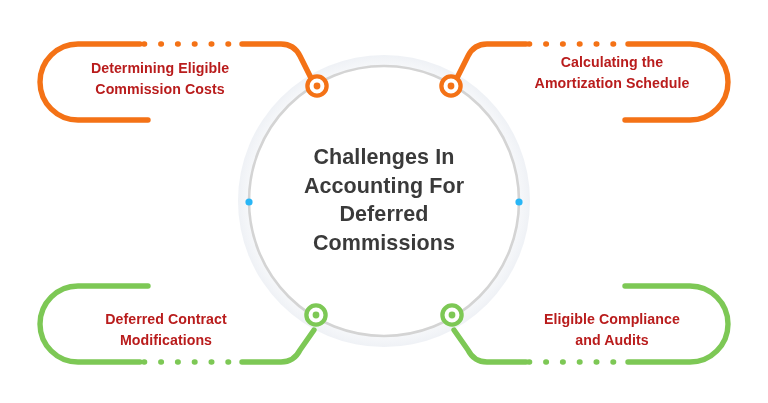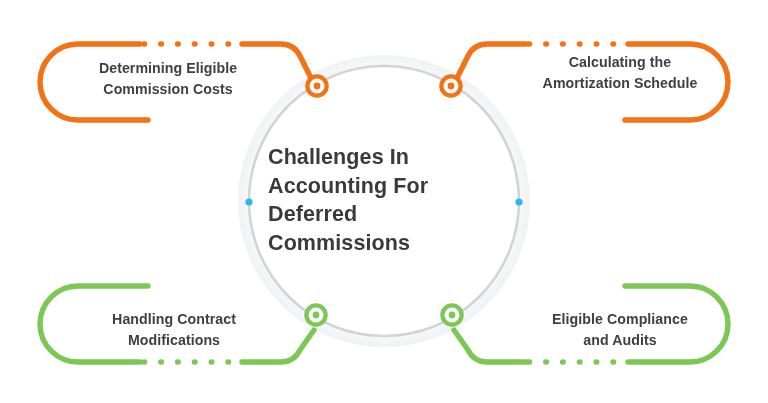--- a/index.html
+++ b/index.html
@@ -20,39 +20,38 @@
   #diagram-svg {
     position: absolute;
     left: 0;
     top: 0;
     width: 768px;
     height: 403px;
   }
   .branch-label {
     position: absolute;
     text-align: center;
-    color: #404040;
+    color: #b91c1c;
     font-size: 14.2px;
     font-weight: 700;
     line-height: 1.45;
     letter-spacing: 0.05px;
     white-space: pre-line;
-    padding-left: 8px;
   }
   .lbl-tl { left: 44px;  top: 58px;  width: 232px; }
   .lbl-tr { left: 492px; top: 52px;  width: 240px; text-align: center; }
   .lbl-bl { left: 50px;  top: 309px; width: 232px; }
   .lbl-br { left: 490px; top: 309px; width: 244px; }
 
   #center-title {
     position: absolute;
     left: 268px;
     top: 143px;
     width: 232px;
-    text-align: left;
+    text-align: center;
     color: #3a3a3a;
     font-size: 21.5px;
     font-weight: 700;
     line-height: 1.33;
     letter-spacing: 0.1px;
     white-space: pre-line;
   }
 </style>
 </head>
 <body>
@@ -121,19 +120,19 @@
 Accounting For
 Deferred
 Commissions</div>
 
   <div class="branch-label lbl-tl">Determining Eligible
 Commission Costs</div>
 
   <div class="branch-label lbl-tr">Calculating the
 Amortization Schedule</div>
 
-  <div class="branch-label lbl-bl">Handling Contract
+  <div class="branch-label lbl-bl">Deferred Contract
 Modifications</div>
 
   <div class="branch-label lbl-br">Eligible Compliance
 and Audits</div>
 
 </div>
 
 </body></html>

